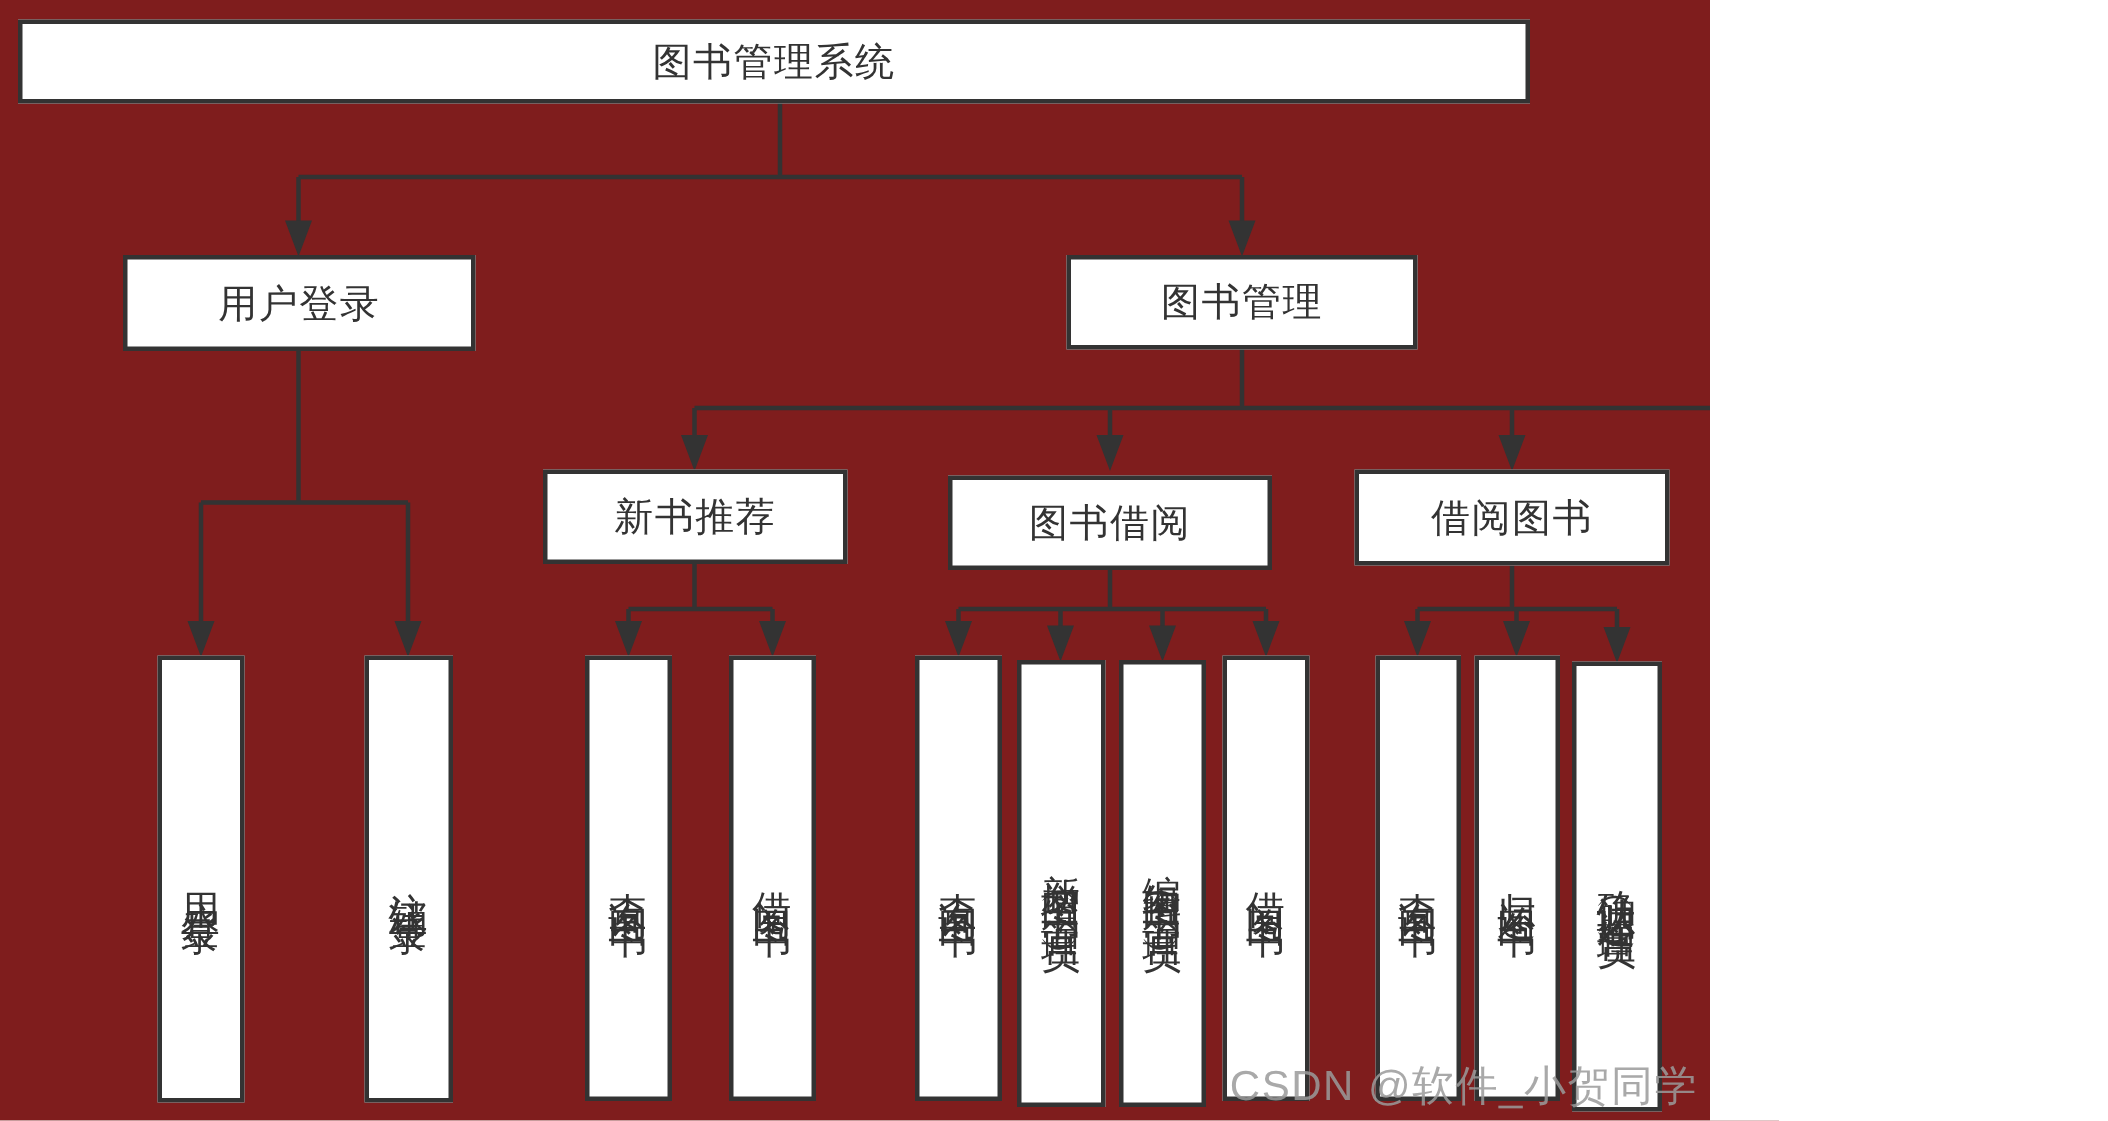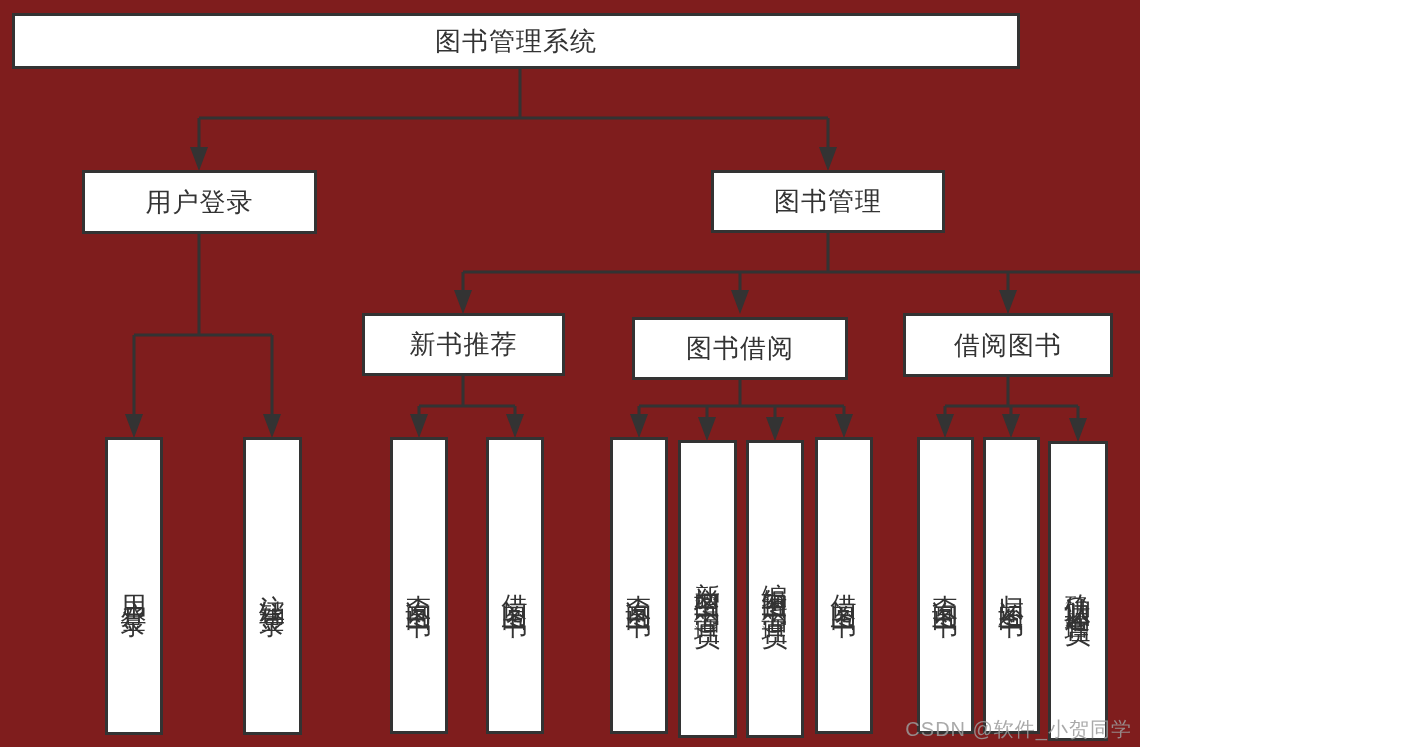--- a/index.html
+++ b/index.html
@@ -28,21 +28,21 @@
     writing-mode:vertical-rl;
     text-orientation:mixed;
     font-size:26px;
     letter-spacing:6px;
     line-height:1;
     white-space:nowrap;
   }
   .watermark{
     position:absolute;
     right:8px;bottom:4px;
-    font-size:20px;
+    font-size:28px;
     color:#9b9b9b;
     opacity:.85;
     white-space:nowrap;
     letter-spacing:1px;
   }
 </style>
 </head>
 <body>
 
 <div class="canvas">

